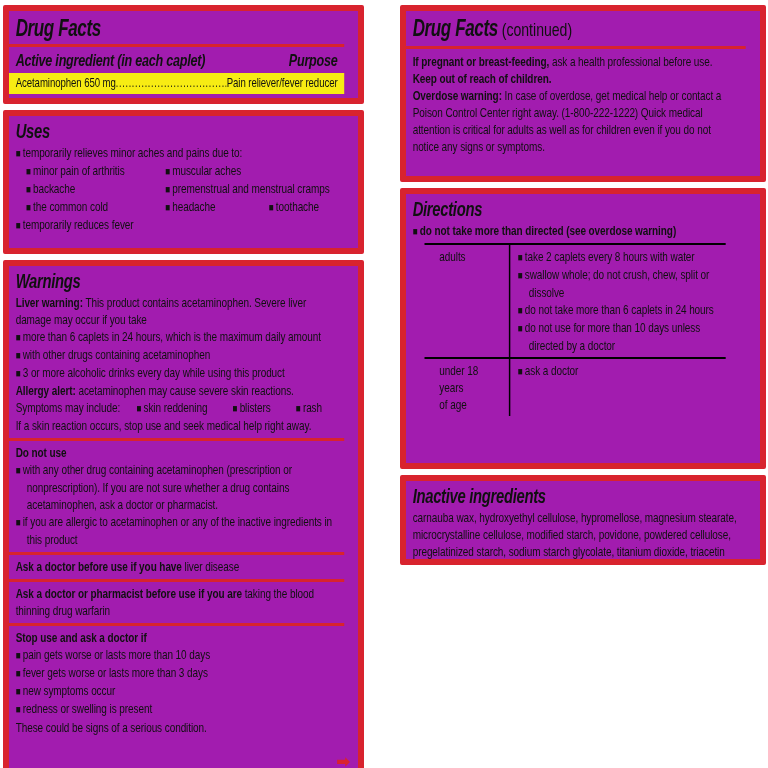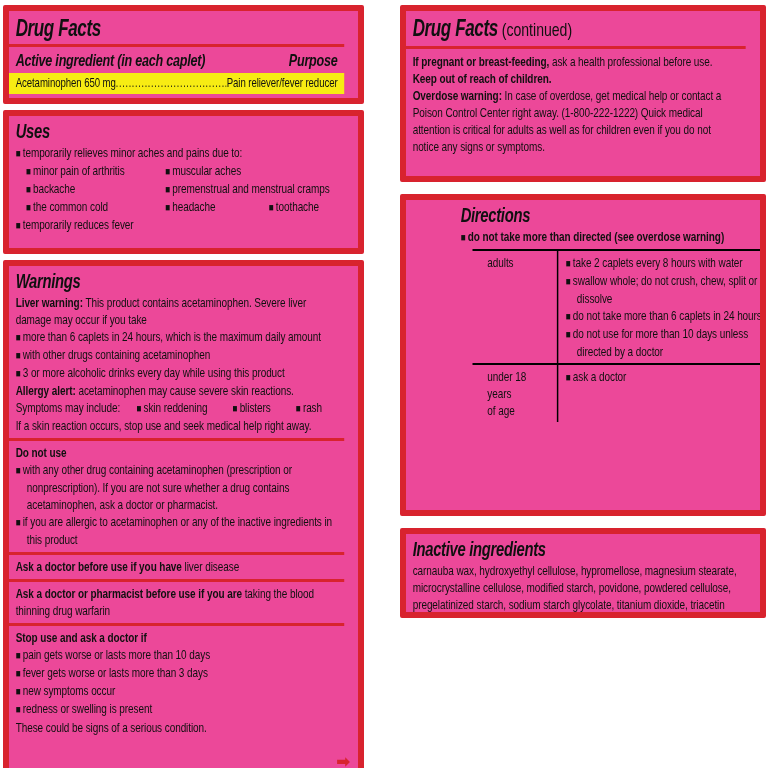--- a/index.html
+++ b/index.html
@@ -11,27 +11,27 @@
   html,body{margin:0;padding:0;}
   body{
     width:768px;height:768px;position:relative;background:#fff;
     font-family:"Liberation Sans",sans-serif;color:var(--ink);
     -webkit-font-smoothing:antialiased;
   }
   .col{position:absolute;top:5px;}
   .col-left{left:3px;width:361px;}
   .col-right{left:400px;width:366px;}
   .box{
-    border:6px solid var(--red);background:#ec4899;overflow:hidden;
+    border:6px solid var(--red);background:#a21caf;overflow:hidden;
     position:relative;border-radius:2px;
   }
   .col-left .box{margin-bottom:6px;}
-  .col-right .box{margin-bottom:12px;}
+  .col-right .box{margin-bottom:6px;}
   .lb1{height:99px;} .lb2{height:144px;} .lb3{height:518px;}
-  .rb1{height:177px;} .rb2{height:322px;padding-left:48px;} .rb3{height:118px;} .rb4{height:90px;} .rb5{height:74px;}
+  .rb1{height:177px;} .rb2{height:281px;} .rb3{height:118px;} .rb4{height:90px;} .rb5{height:74px;}
   
   .content{
     transform:scaleX(0.74);transform-origin:0 0;
     padding:4px 9px 4px 9px;
     font-size:13.5px;line-height:17px;letter-spacing:-0.1px;
   }
   .col-left .content{width:453px;}
   .col-right .content{width:459px;}
   .df-title{font-size:23px;line-height:26px;font-weight:bold;font-style:italic;letter-spacing:-0.5px;}
   .df-title .suffix{font-style:normal;font-weight:normal;font-size:19px;letter-spacing:0;}

